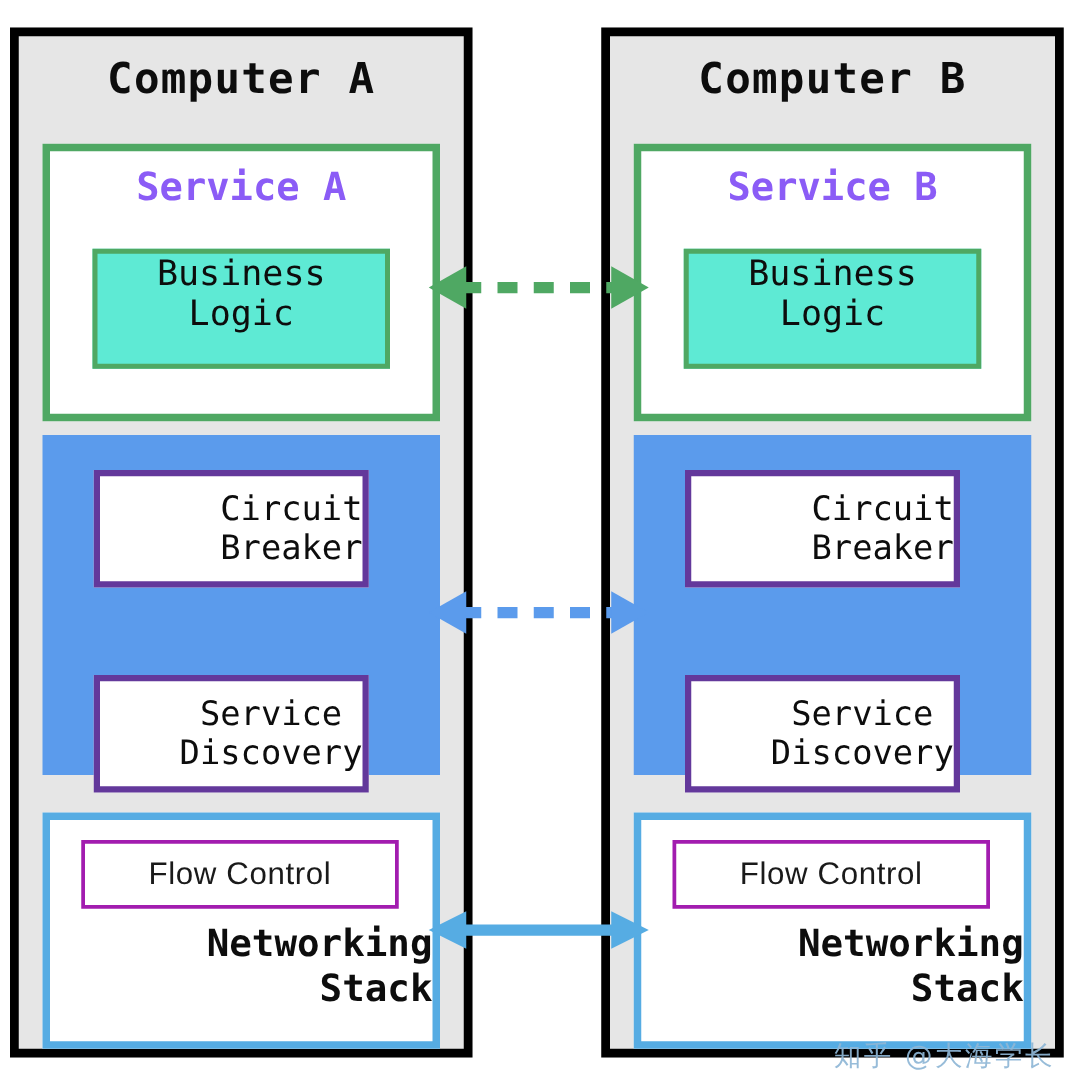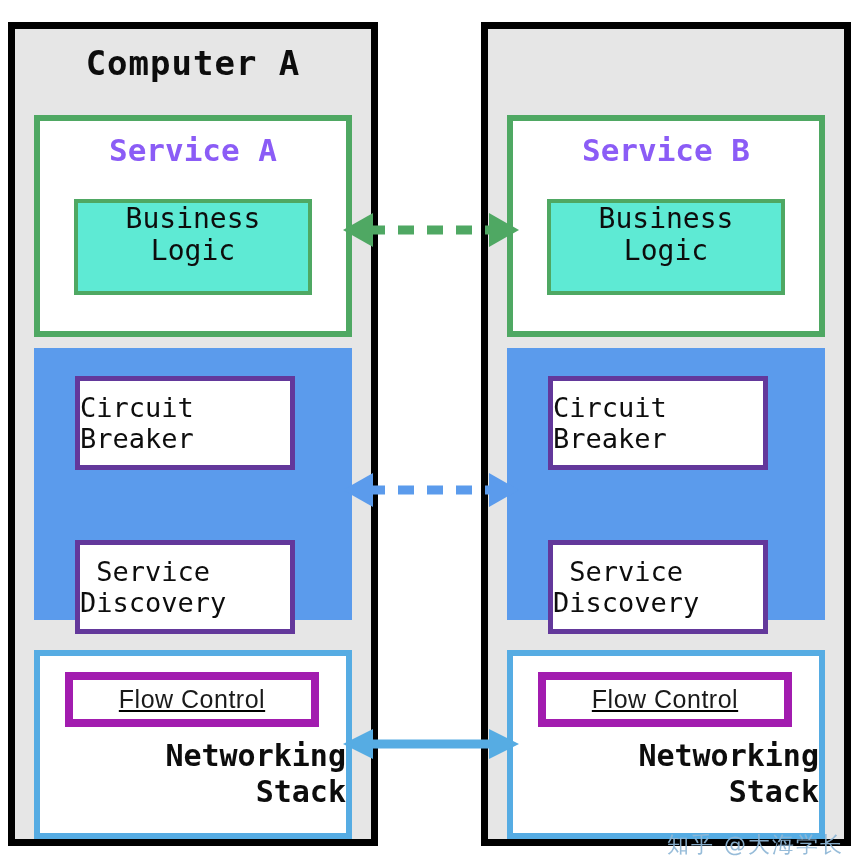--- a/index.html
+++ b/index.html
@@ -105,21 +105,21 @@
   .mw-box {
     position: absolute;
     left: 41px;
     width: 220px;
     height: 94px;
     background: #ffffff;
     border: 5px solid #63389B;
     box-sizing: border-box;
     display: flex;
     align-items: center;
-    justify-content: flex-start;
+    justify-content: flex-end;
   }
   .mw-box.first { top: 28px; }
   .mw-box.second { top: 152px; margin-top: 40px; }
   .mw-label {
     font-family: "DejaVu Sans Mono", monospace;
     font-size: 27px;
     color: #0d0d0d;
     text-align: center;
     line-height: 1.15;
     white-space: pre-line;
@@ -136,26 +136,25 @@
     border: 6px solid #56ACE3;
     box-sizing: border-box;
   }
   .flow-control-box {
     position: absolute;
     left: 25px;
     top: 16px;
     width: 254px;
     height: 55px;
     background: #ffffff;
-    border: 8px solid #a21caf;
+    border: 3px solid #a21caf;
     box-sizing: border-box;
     display: flex;
     align-items: center;
     justify-content: center;
-    text-decoration: underline;
   }
   .flow-control-label {
     font-family: "Liberation Sans", sans-serif;
     font-size: 25px;
     color: #1a1a1a;
     letter-spacing: 0.5px;
   }
   .network-title {
     position: absolute;
     top: 82px;
@@ -225,20 +224,21 @@
     <div class="network-band">
       <div class="flow-control-box">
         <div class="flow-control-label">Flow Control</div>
       </div>
       <div class="network-title">Networking
 Stack</div>
     </div>
   </div>
 
   <div class="computer-panel" id="panel-b">
+    <div class="panel-title">Computer B</div>
 
     <div class="service-band">
       <div class="service-title">Service B</div>
       <div class="business-logic-box">
         <div class="business-logic-label">Business
 Logic</div>
       </div>
     </div>
 
     <div class="middleware-band">

